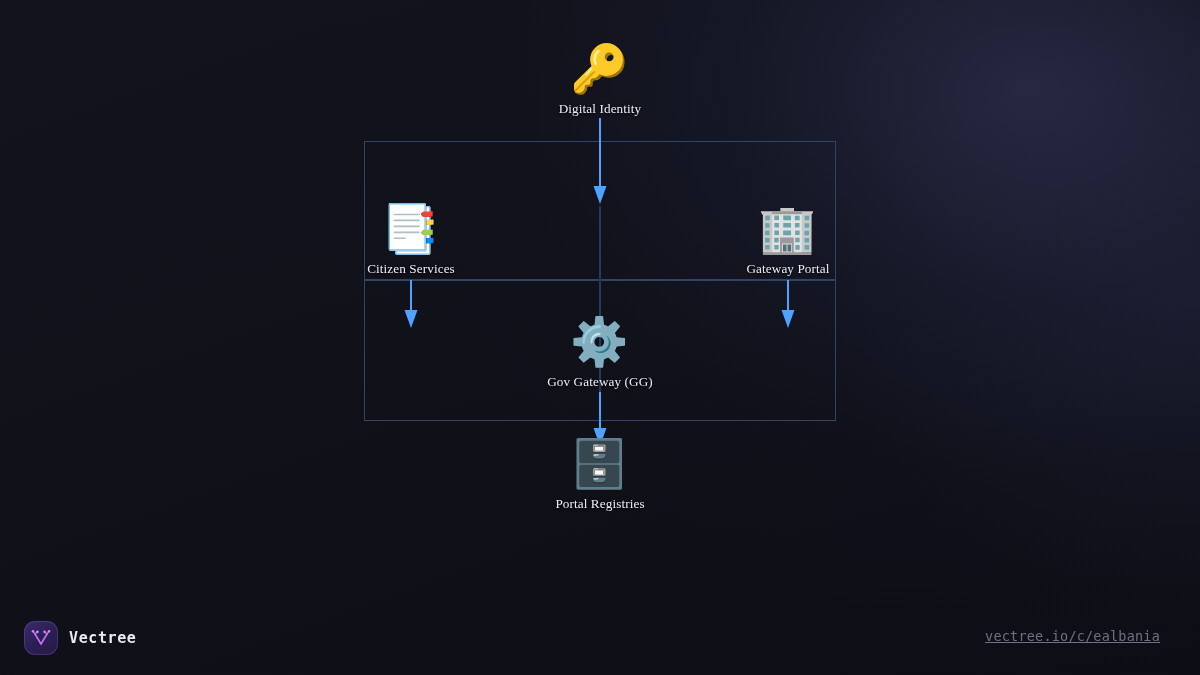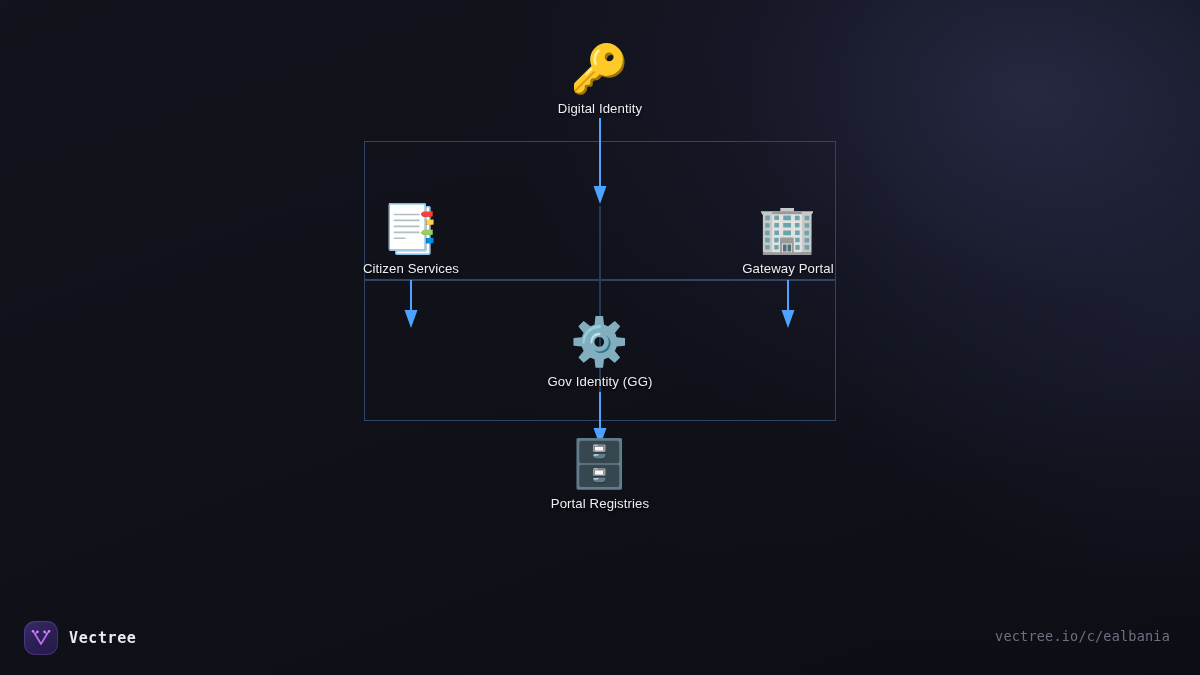--- a/index.html
+++ b/index.html
@@ -51,37 +51,37 @@
   .node-icon {
     font-family: "DejaVu Sans", sans-serif;
     line-height: 1;
     text-align: center;
     user-select: none;
   }
   .node-label {
     margin-top: 9px;
     color: #eceef4;
     font-size: 13.2px;
-    font-family: Liberation Sans, sans-serif;
+    font-family: Liberation Serif, serif;
     letter-spacing: 0.1px;
     white-space: nowrap;
     text-shadow: 0 1px 3px rgba(0,0,0,0.85);
   }
 
   #node-digital-identity .node-icon { font-size: 47px; }
   #node-citizen-services .node-icon { font-size: 47px; }
   #node-business-portal  .node-icon { font-size: 47px; }
   #node-gov-gateway      .node-icon { font-size: 47px; }
   #node-state-registries .node-icon { font-size: 47px; }
 
   
   #footer {
     position: absolute;
     left: 0;
-    right: 6px;
+    right: 16px;
     bottom: 0;
     height: 128px;
     pointer-events: none;
   }
   #brand {
     position: absolute;
     left: 24px;
     bottom: 20px;
     display: flex;
     flex-direction: column;
@@ -118,20 +118,21 @@
     line-height: 1.05;
   }
   #footer-url {
     position: absolute;
     right: 24px;
     bottom: 31px;
     color: #6d7183;
     font-family: "DejaVu Sans Mono", monospace;
     font-size: 13.5px;
     letter-spacing: 0.2px;
+    text-decoration: underline;
   }
 </style>
 </head>
 <body>
 
 <div id="stage">
 
   <div class="group-box" id="group-frontend" style="left:364px; top:141px; width:472px; height:139px;"></div>
   <div class="group-box" id="group-backend" style="left:364px; top:280px; width:472px; height:141px;"></div>
 
@@ -179,21 +180,21 @@
     <div class="node-label">Citizen Services</div>
   </div>
 
   <div class="node" id="node-business-portal" style="left:788px; top:205px;">
     <div class="node-icon">🏢</div>
     <div class="node-label">Gateway Portal</div>
   </div>
 
   <div class="node" id="node-gov-gateway" style="left:600px; top:318px;">
     <div class="node-icon">⚙️</div>
-    <div class="node-label">Gov Identity (GG)</div>
+    <div class="node-label">Gov Gateway (GG)</div>
   </div>
 
   <div class="node" id="node-state-registries" style="left:600px; top:440px;">
     <div class="node-icon">🗄️</div>
     <div class="node-label">Portal Registries</div>
   </div>
 
   <div id="footer">
     <div id="brand">
       <div id="brand-row">

